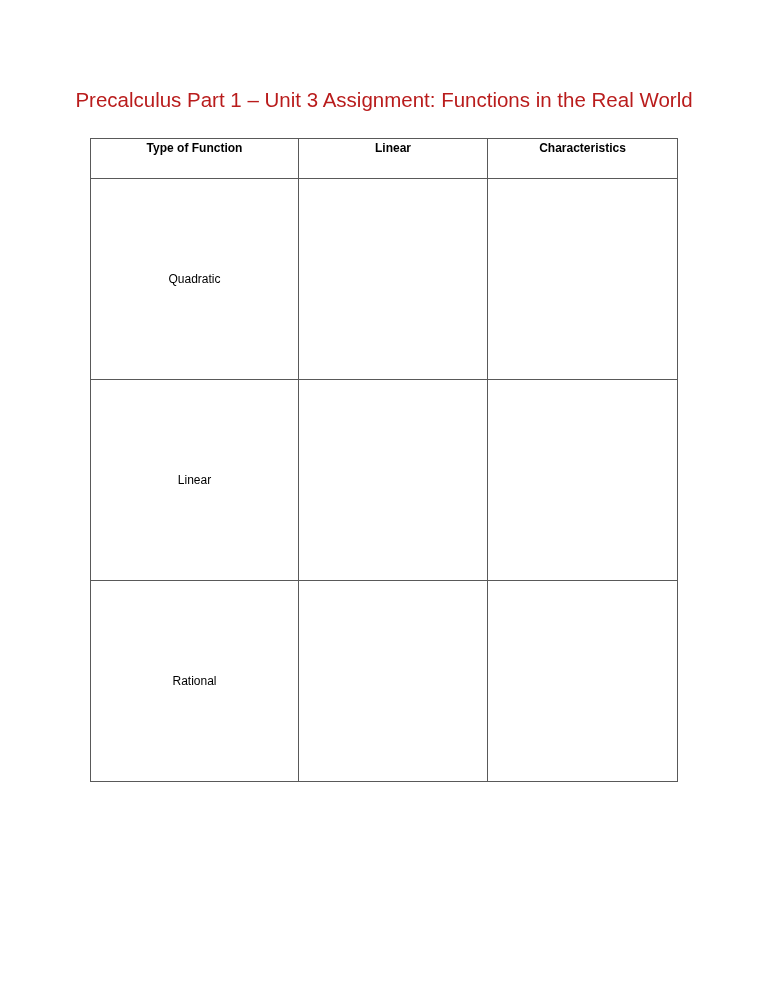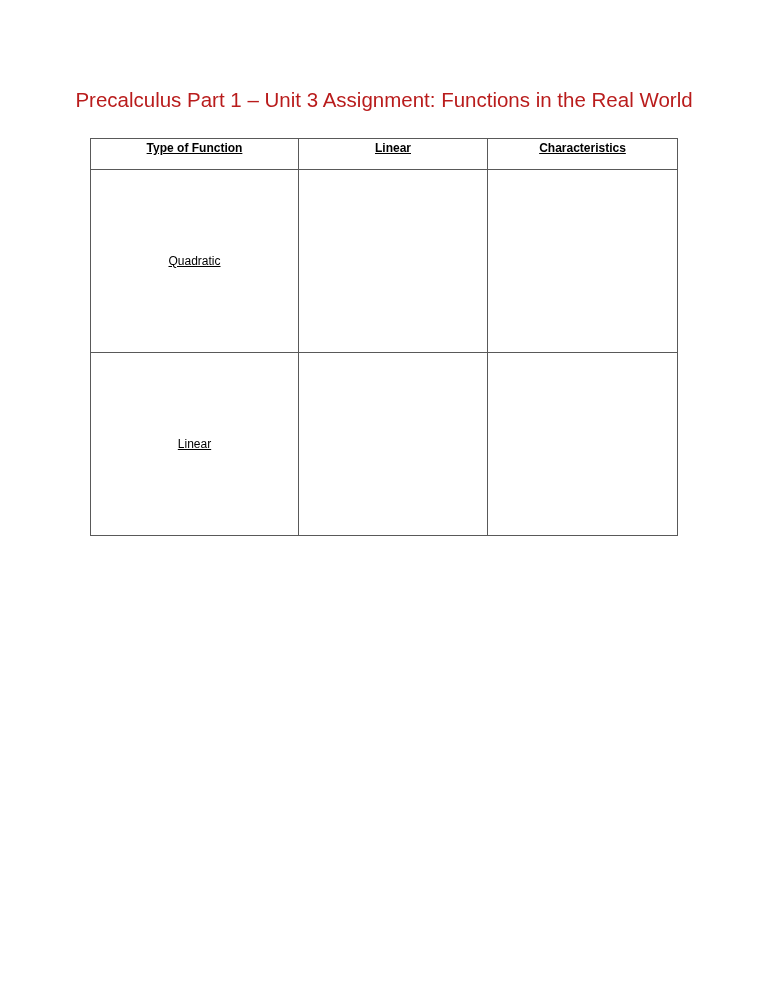--- a/index.html
+++ b/index.html
@@ -7,22 +7,22 @@
   .title {
     position: absolute; left: 0; width: 768px; top: 88px;
     text-align: center; font-size: 20.5px; color: #b91c1c;
     font-family: "Liberation Sans", sans-serif; font-weight: normal;
   }
   table.grid {
     position: absolute; left: 90px; top: 138px; width: 588px;
     border-collapse: collapse; table-layout: fixed;
   }
   table.grid td, table.grid th {
-    border: 1px solid #595959; padding: 1px; text-align: center; vertical-align: middle;
-    font-size: 12px; color: #000; text-decoration: underline;
+    border: 1px solid #595959; padding: 10px; text-align: center; vertical-align: middle;
+    font-size: 12px; color: #000;
   }
   table.grid th { height: 27px; font-weight: bold; vertical-align: top; padding-top: 2px; }
   table.grid td { height: 180px; }
   table.grid col.c1 { width: 208px; }
   table.grid col.c2 { width: 189px; }
   table.grid col.c3 { width: 190px; }
 </style>
 </head>
 <body>
 
@@ -45,14 +45,19 @@
     <tr>
       <td>Quadratic</td>
       <td></td>
       <td></td>
     </tr>
     <tr>
       <td>Linear</td>
       <td></td>
       <td></td>
     </tr>
+    <tr>
+      <td>Rational</td>
+      <td></td>
+      <td></td>
+    </tr>
   </tbody>
 </table>
 
 </body></html>

